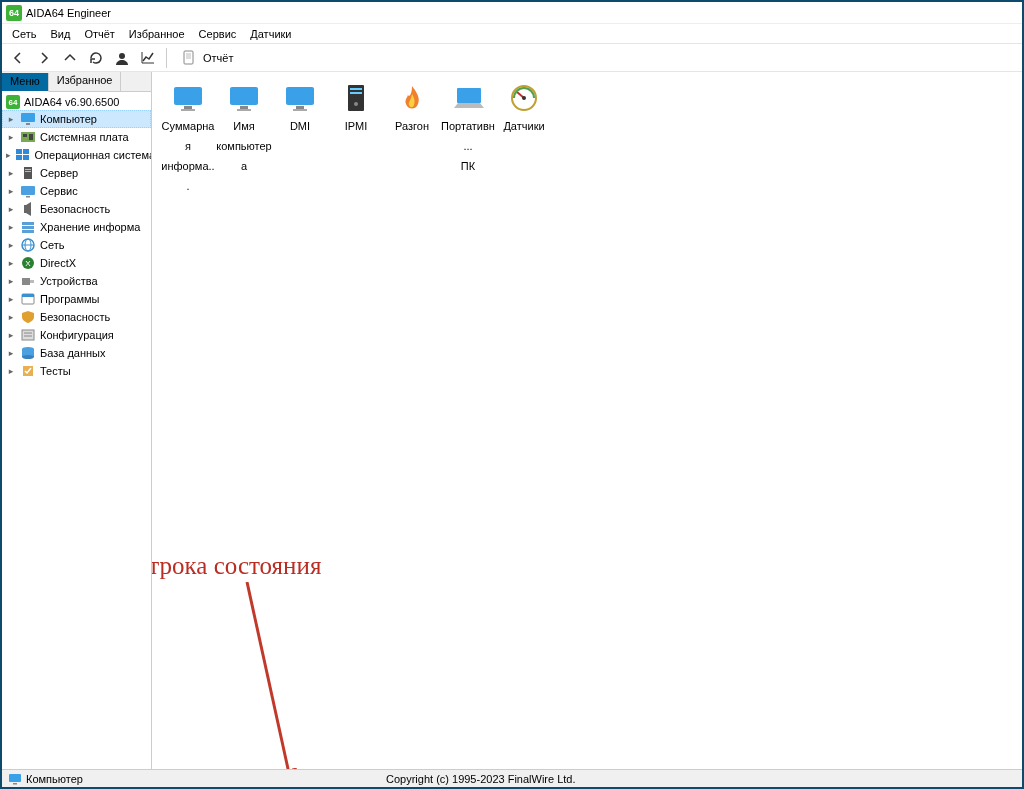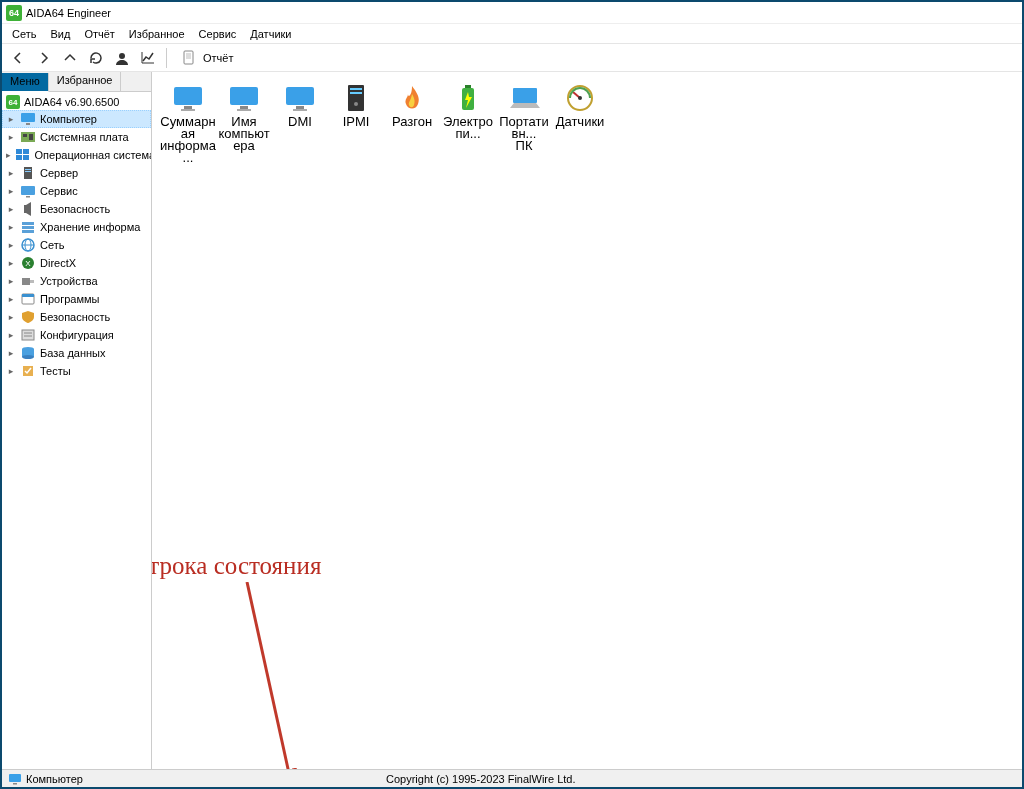--- a/index.html
+++ b/index.html
@@ -20,21 +20,21 @@
   .tab.active { background:#0369a1; border-bottom:1px solid #fff; position:relative; top:1px;}
   .tree { flex:1; overflow:auto; padding:2px 0;}
   .tree-row { display:flex; align-items:center; gap:4px; padding:1px 4px; cursor:default; white-space:nowrap;}
   .tree-row.selected { background:#cce8ff; border:1px dotted #99d1ff; padding:0px 3px;}
   .tree-row .arrow { width:10px; color:#666; font-size:9px; text-align:center;}
   .ticon { width:16px; height:16px; display:flex; align-items:center; justify-content:center; flex-shrink:0;}
   .content { flex:1; position:relative; overflow:auto; padding:8px;}
   .icon-grid { display:flex; flex-wrap:wrap; gap:0; }
   .grid-item { width:56px; text-align:center; padding:4px 0; cursor:default; }
   .grid-icon { width:32px; height:28px; margin:0 auto 4px auto; display:flex; align-items:center; justify-content:center;}
-  .grid-label { font-size:13px; line-height:12px; word-wrap:break-word; }
+  .grid-label { font-size:11px; line-height:20px; word-wrap:break-word; }
   .statusbar { height:18px; display:flex; align-items:center; border-top:1px solid #ccc; background:#f0f0f0; font-size:11px;}
   .status-cell { display:flex; align-items:center; gap:4px; padding:0 6px; height:100%; }
   .status-cell.copyright { position:absolute; left:378px; }
   .status-rel { position:relative; width:100%; height:100%; display:flex; align-items:center;}
   .annotation { position:absolute; color:#b92d22; font-family: Georgia, 'Times New Roman', serif; font-size:25px; pointer-events:none;}
   .arrow-svg { position:absolute; pointer-events:none; }
   
   svg { display:block; }
 </style>
 </head>
@@ -323,30 +323,20 @@
             <div class="grid-icon">
               <svg width="24" height="28">
                 <path d="M12 2 C18 10 20 14 18 20 C16 26 8 26 6 20 C4 15 8 14 8 10 C8 14 12 12 12 2 Z" fill="#f08030"></path>
                 <path d="M12 10 C15 15 15 18 14 21 C13 24 10 24 9 21 C8 18 11 17 12 10 Z" fill="#f8d040"></path>
               </svg>
             </div>
             <div class="grid-label">Разгон</div>
           </div>
           <div class="grid-item">
             <div class="grid-icon">
-              <svg width="20" height="28">
-                <rect x="4" y="4" width="12" height="22" rx="2" fill="#40b040"></rect>
-                <rect x="7" y="1" width="6" height="3" fill="#2a802a"></rect>
-                <polygon points="10,8 7,16 10,16 8,24 14,13 11,13" fill="#ff0"></polygon>
-              </svg>
-            </div>
-            <div class="grid-label">Электропи...</div>
-          </div>
-          <div class="grid-item">
-            <div class="grid-icon">
               <svg width="34" height="24">
                 <rect x="5" y="2" width="24" height="15" rx="1" fill="#3aa0e8"></rect>
                 <polygon points="2,22 32,22 28,17 6,17" fill="#bbb"></polygon>
               </svg>
             </div>
             <div class="grid-label">Портативн...<br>ПК</div>
           </div>
           <div class="grid-item">
             <div class="grid-icon">
               <svg width="28" height="28">

